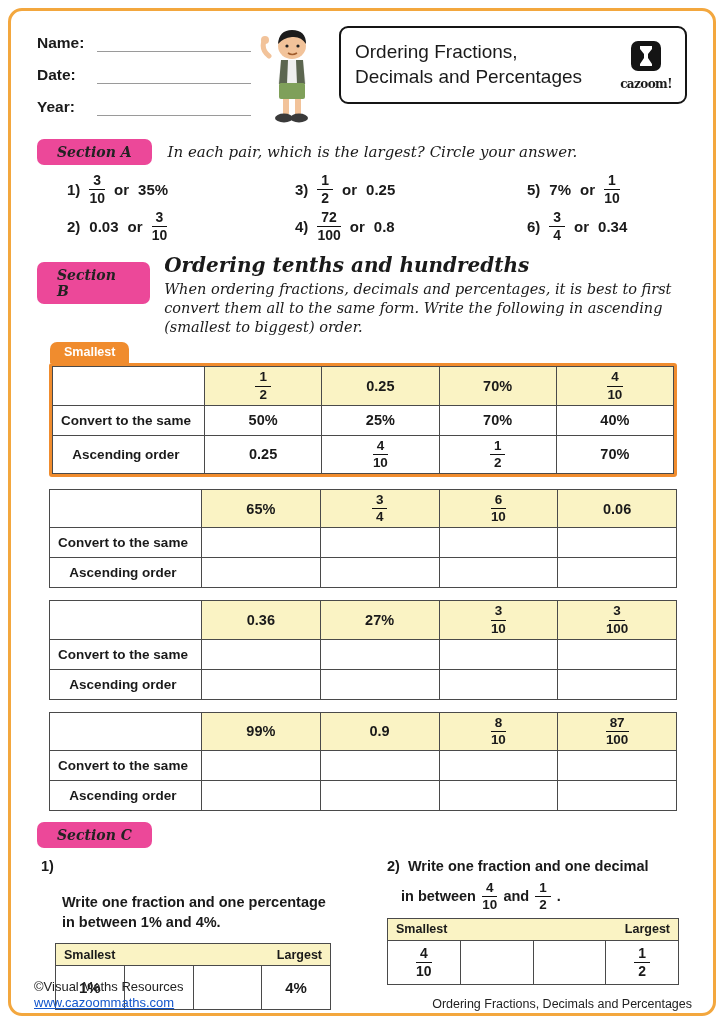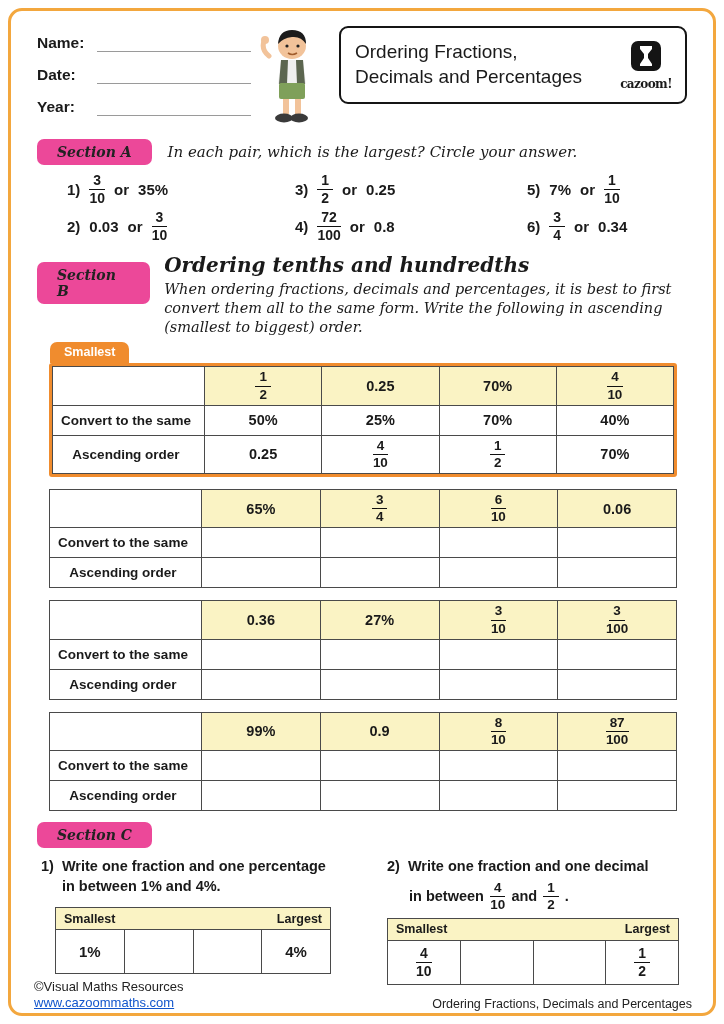--- a/index.html
+++ b/index.html
@@ -48,21 +48,21 @@
   table.wtable { border-collapse:collapse; width:100%; table-layout:fixed; }
   .wtable td { border:1.2px solid #4a4a4a; height:30px; text-align:center; font-weight:bold; font-size:14.5px; padding:3px 4px; background:#fff; }
   .wtable td.lbl { width:152px; text-align:center; padding-right:9px; font-size:13.5px; }
   .wtable td.yellow { background:#FAF3C4; }
   table.wtable.plain { width:628px; margin-top:12px; }
 
   
   .secC { margin-top:11px; }
   .c-qs { display:grid; grid-template-columns:336px 1fr; margin-top:9px; margin-left:4px; column-gap:10px; }
   .c-q { display:flex; gap:8px; font-weight:bold; font-size:14.5px; line-height:1.35; }
-  .c-qtext { max-width:268px; }
+  .c-qtext { max-width:268px;margin-top:36px; }
   .c-q2-line2 { display:flex; align-items:center; gap:6px; margin-top:3px; min-height:34px; }
   .c-table { margin-top:11px; }
   table.ctable { border-collapse:collapse; table-layout:fixed; background:#fff; }
   .ctable td { border:1.2px solid #4a4a4a; padding:0; }
   .chead-cell { background:#FAF3C4; height:22px; }
   .chead-inner { display:flex; justify-content:space-between; padding:2px 8px; font-weight:bold; font-size:12.5px; }
   .cval { height:44px; text-align:center; font-weight:bold; font-size:15px; }
   .ctable.left { width:276px; margin-left:14px; }
   .ctable.right { width:292px; }
 
@@ -374,21 +374,21 @@
           </tbody>
             </table>
         </div>
       </div>
 
       <div>
         <div class="c-q">
           <span>2)</span>
           <span>Write one fraction and one decimal</span>
         </div>
-        <div class="c-q c-q2-line2" style="margin-left:22px;">
+        <div class="c-q c-q2-line2" style="margin-left:14px;">
           <span>in between</span>
           <span><span class="fr">
                 <span class="fnum">4</span>
                 <span class="fden">10</span>
               </span></span>
           <span>and</span>
           <span><span class="fr">
                 <span class="fnum">1</span>
                 <span class="fden">2</span>
               </span></span>

